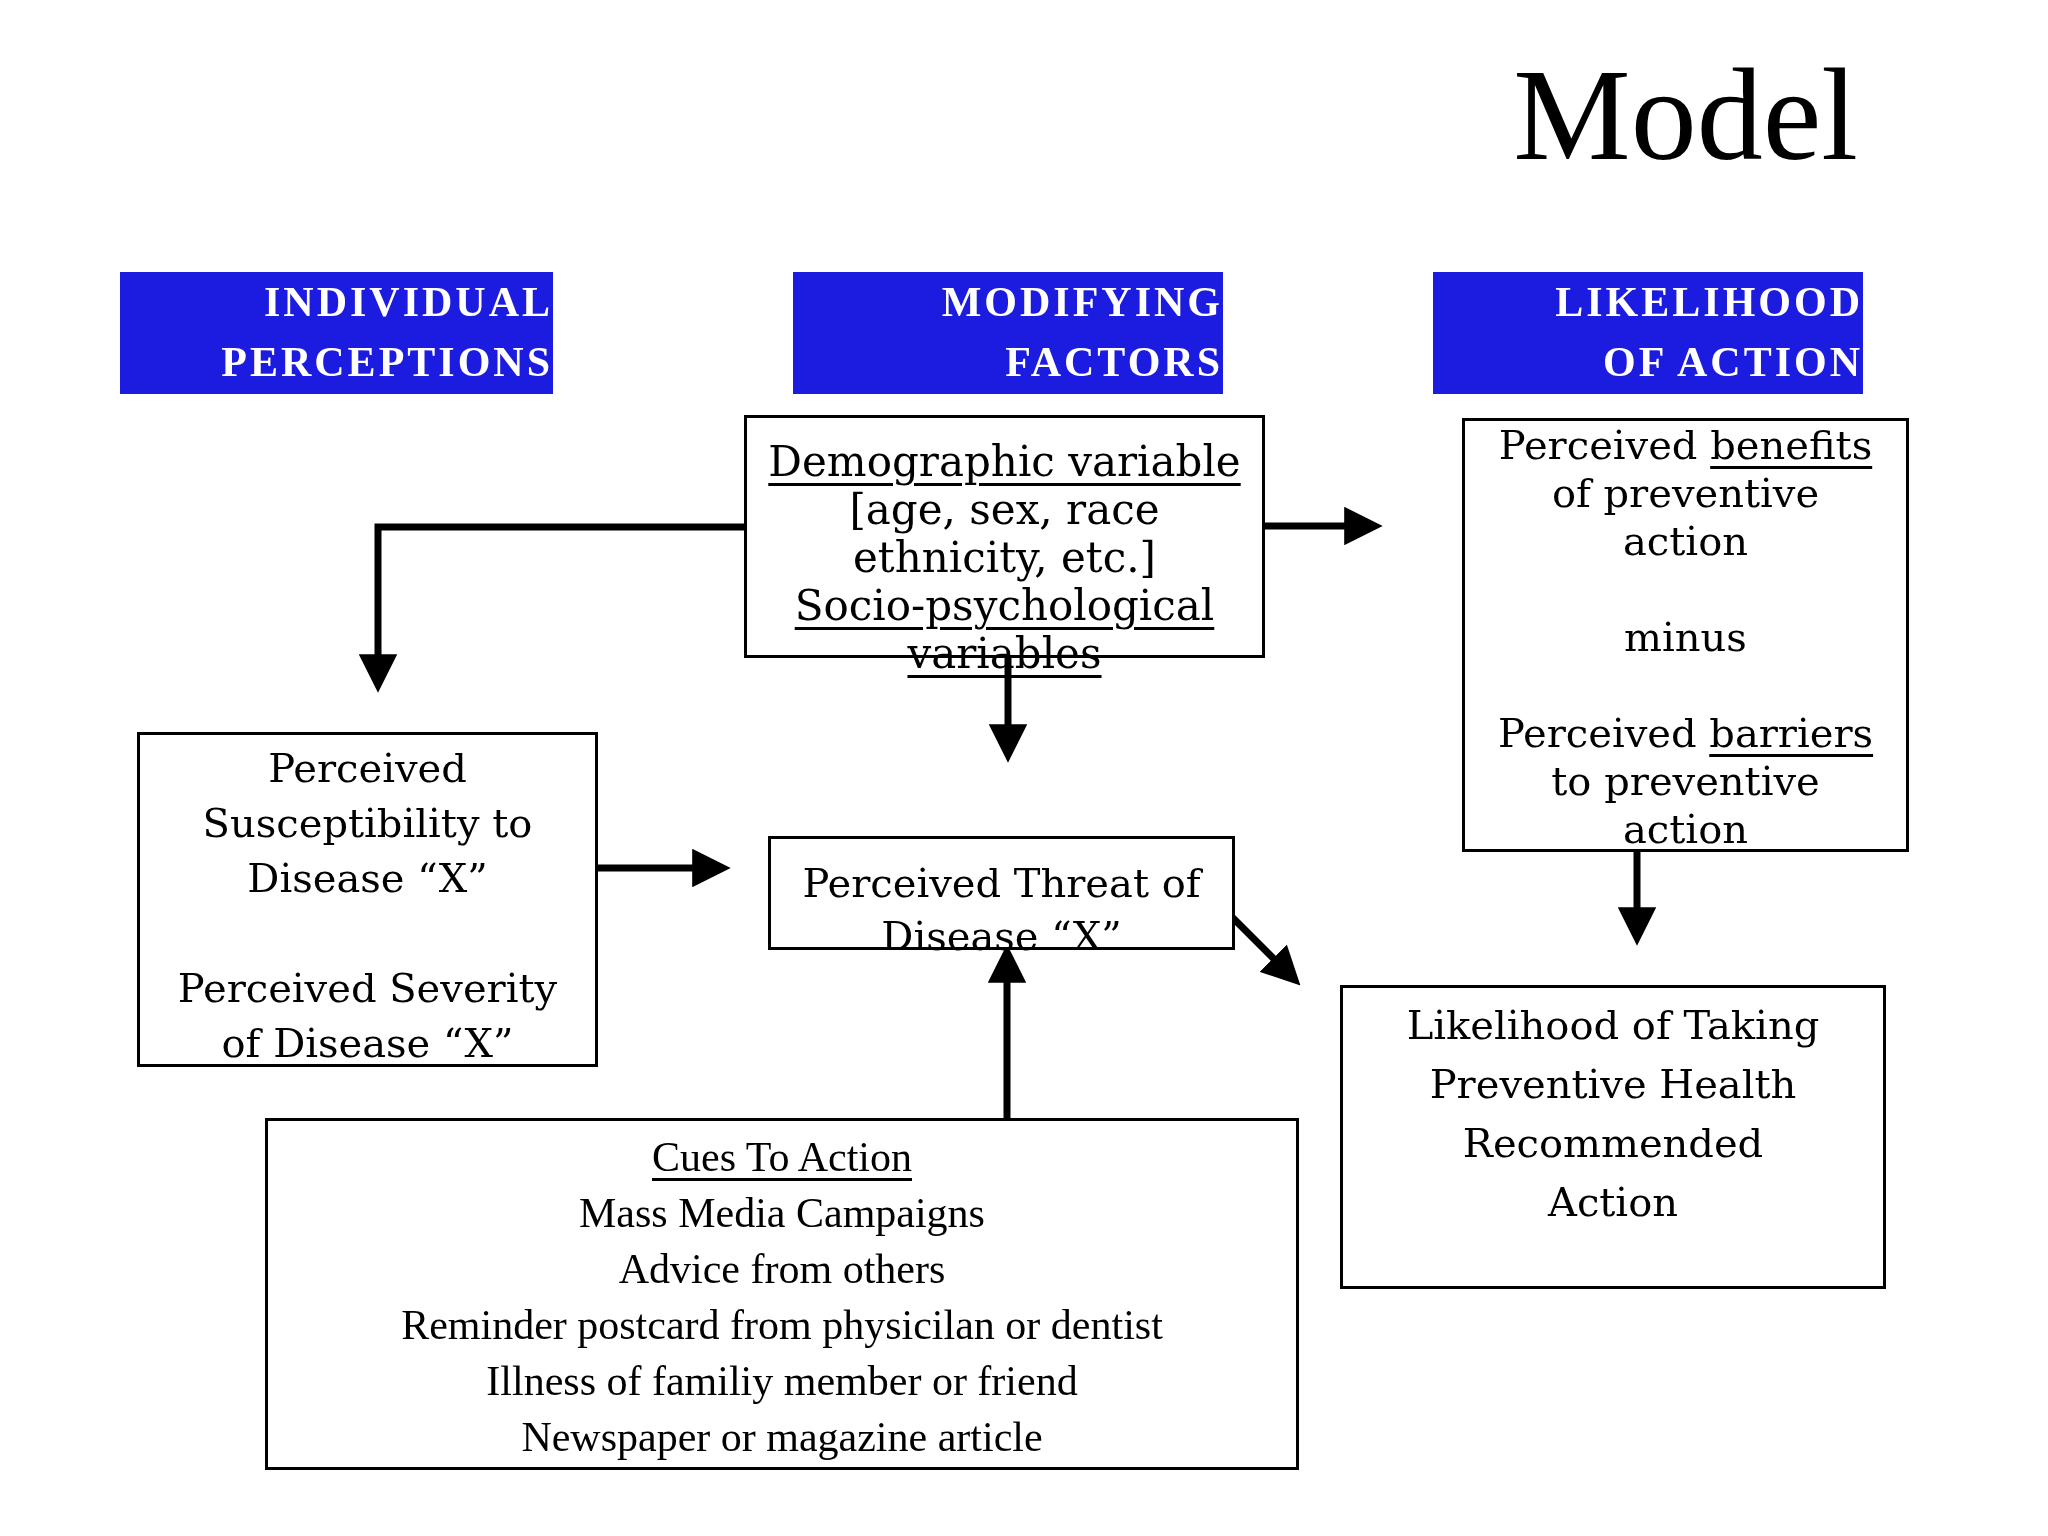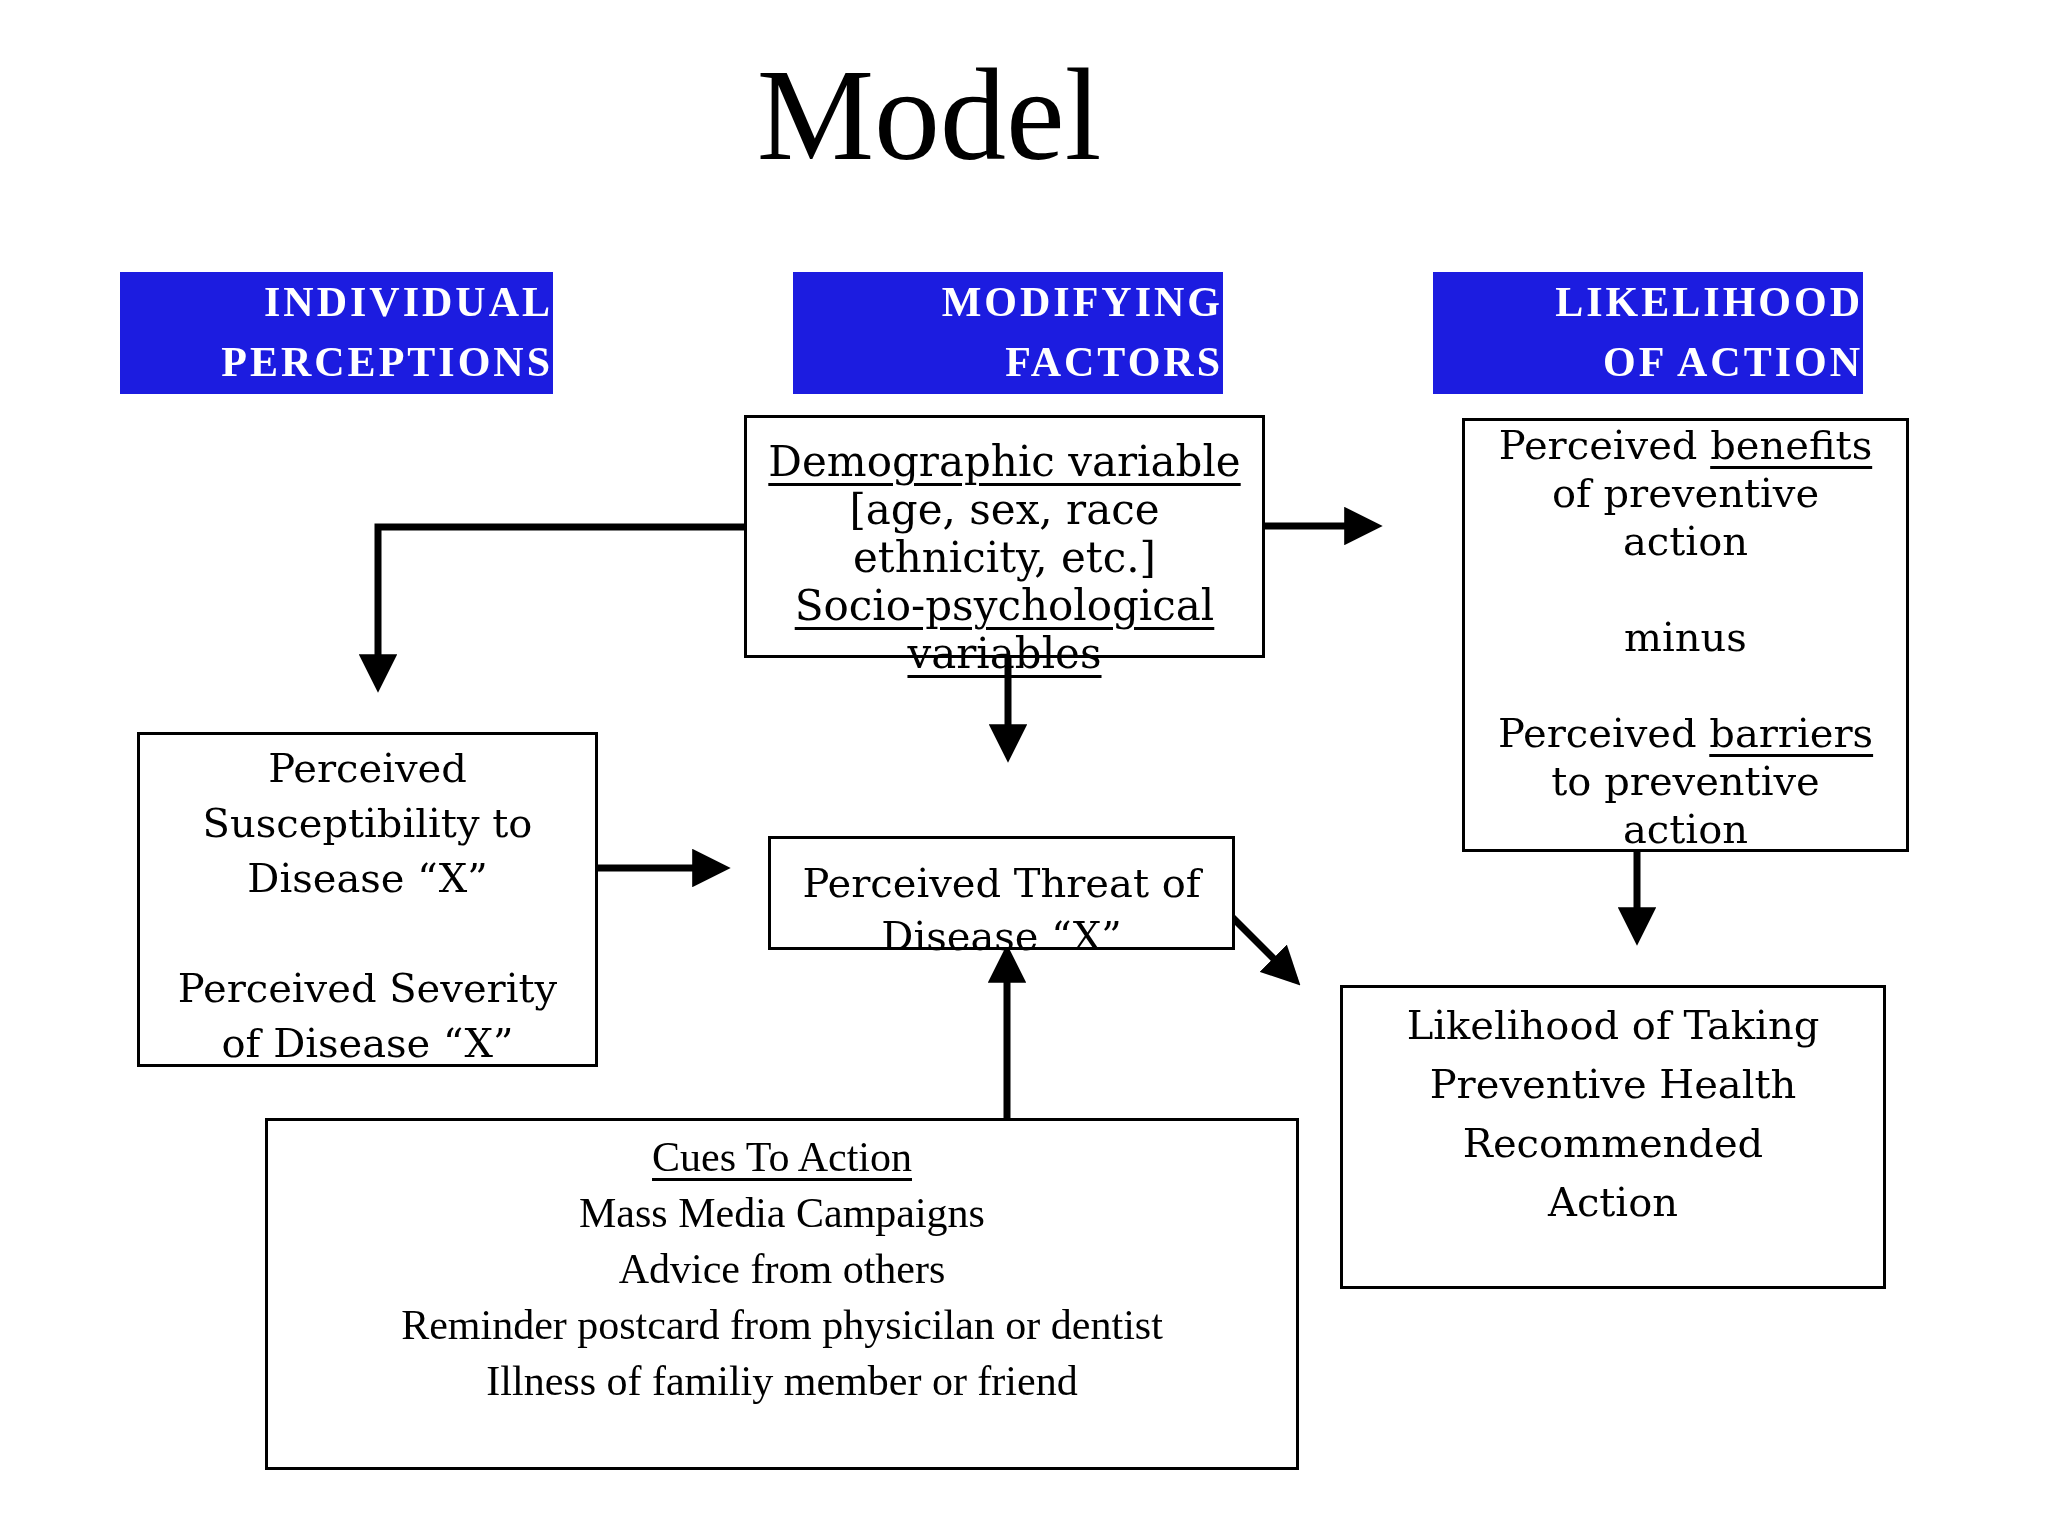--- a/index.html
+++ b/index.html
@@ -9,21 +9,21 @@
     height: 1536px;
     background: #ffffff;
     font-family: "DejaVu Serif", serif;
     color: #000000;
     overflow: hidden;
   }
   .title {
     position: absolute;
     left: 0; top: 42px;
     width: 1858px;
-    text-align: center;
+    text-align: right;
     font-family: "Liberation Serif", serif;
     font-size: 132px;
     line-height: 1.1;
     color: #000000;
   }
   .bluebox {
     position: absolute;
     background: #1c1ce0;
     color: #ffffff;
     font-family: "Liberation Serif", serif;
@@ -155,15 +155,16 @@
     <div>Recommended</div>
     <div>Action</div>
   </div>
 
   <div class="whitebox" id="box-cues">
     <div class="u">Cues To Action</div>
     <div>Mass Media Campaigns</div>
     <div>Advice from others</div>
     <div>Reminder postcard from physicilan or dentist</div>
     <div>Illness of familiy member or friend</div>
+    <div>Newspaper or magazine article</div>
   </div>
 
 </div>
 
 </body></html>

